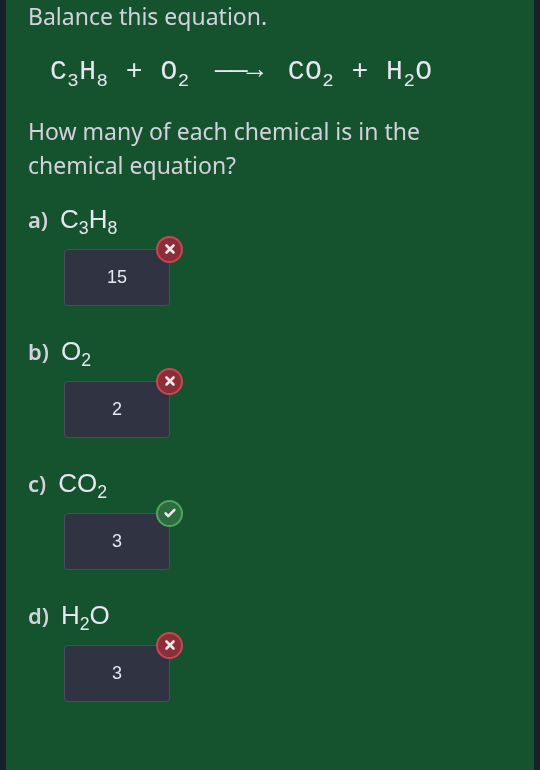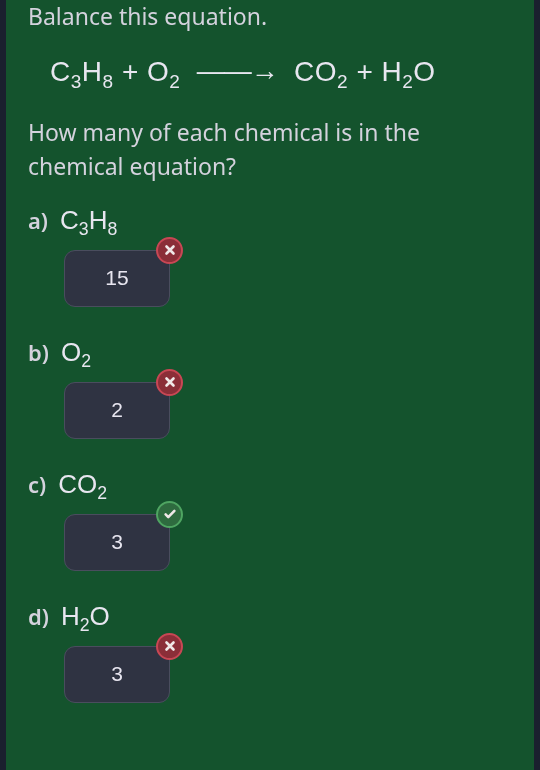--- a/index.html
+++ b/index.html
@@ -1,29 +1,29 @@
 <!DOCTYPE html>
 <html><head>
 <meta charset="utf-8">
 <style>
 *{margin:0;padding:0;box-sizing:border-box}
 body{background:#1a1f2e;color:#d4d2dd;font-family:system-ui,-apple-system,sans-serif;width:540px;height:770px;overflow:hidden}
 .panel{background:#14532d;margin:0 6px;padding:0 22px 22px;height:100%}
 .instruction{font-size:23px;line-height:1.4;padding-top:0}
-.equation{font-family:Liberation Sans, sans-serif;font-size:28px;color:#e8e6f0;margin:24px 0 28px 22px;letter-spacing:0.5px}
+.equation{font-family:Liberation Mono, monospace;font-size:28px;color:#e8e6f0;margin:24px 0 28px 22px;letter-spacing:0.5px}
 .equation sub{font-size:0.68em;vertical-align:sub;line-height:0}
 .arrow{display:inline-block;margin:0 8px;position:relative;top:-1px;letter-spacing:-1px}
 .question{font-size:23px;line-height:1.45;margin-bottom:22px}
 .part{margin-bottom:30px}
 .part-label{font-size:22px;margin-bottom:14px;display:flex;align-items:baseline;gap:12px}
 .part-label .letter{font-weight:600}
 .part-label .chem{font-family:Liberation Sans, sans-serif;font-size:26px;color:#e8e6f0}
 .part-label .chem sub{font-size:0.68em;vertical-align:sub;line-height:0}
 .input-wrap{position:relative;display:inline-block;margin-left:36px}
-.answer-input{width:106px;height:57px;background:#2f3342;border:1.5px solid #4a4d5e;border-radius:11px;color:#e8e6f0;font-size:21px;text-align:center;outline:none}
+.answer-input{width:106px;height:57px;background:#2f3342;border:1.5px solid #4a4d5e;border-radius:4px;color:#e8e6f0;font-size:18px;text-align:center;outline:none}
 .feedback{position:absolute;top:-13px;right:-13px;width:27px;height:27px;border-radius:50%;display:flex;align-items:center;justify-content:center;border:2px solid}
 .feedback.wrong{background:#8b2e38;border-color:#c84754}
 .feedback.right{background:#2e6b3f;border-color:#4fa562}
 .feedback svg{width:14px;height:14px;stroke:#f0e8e8;stroke-width:3;fill:none;stroke-linecap:round;stroke-linejoin:round}
 </style>
 </head>
 <body>
 
 <div class="panel">
   <div class="instruction">Balance this equation.</div>

